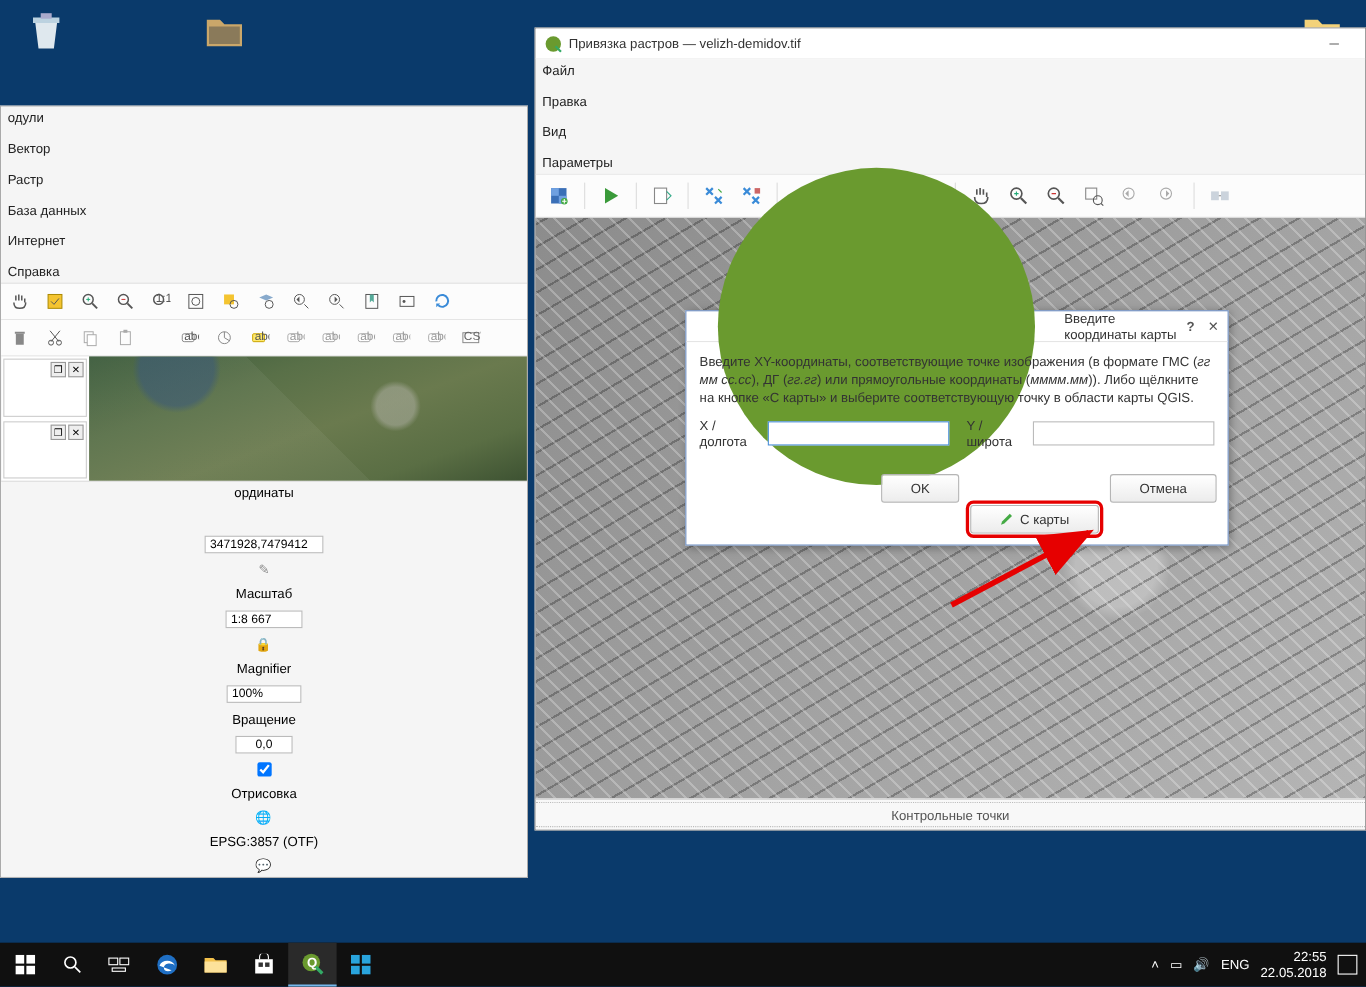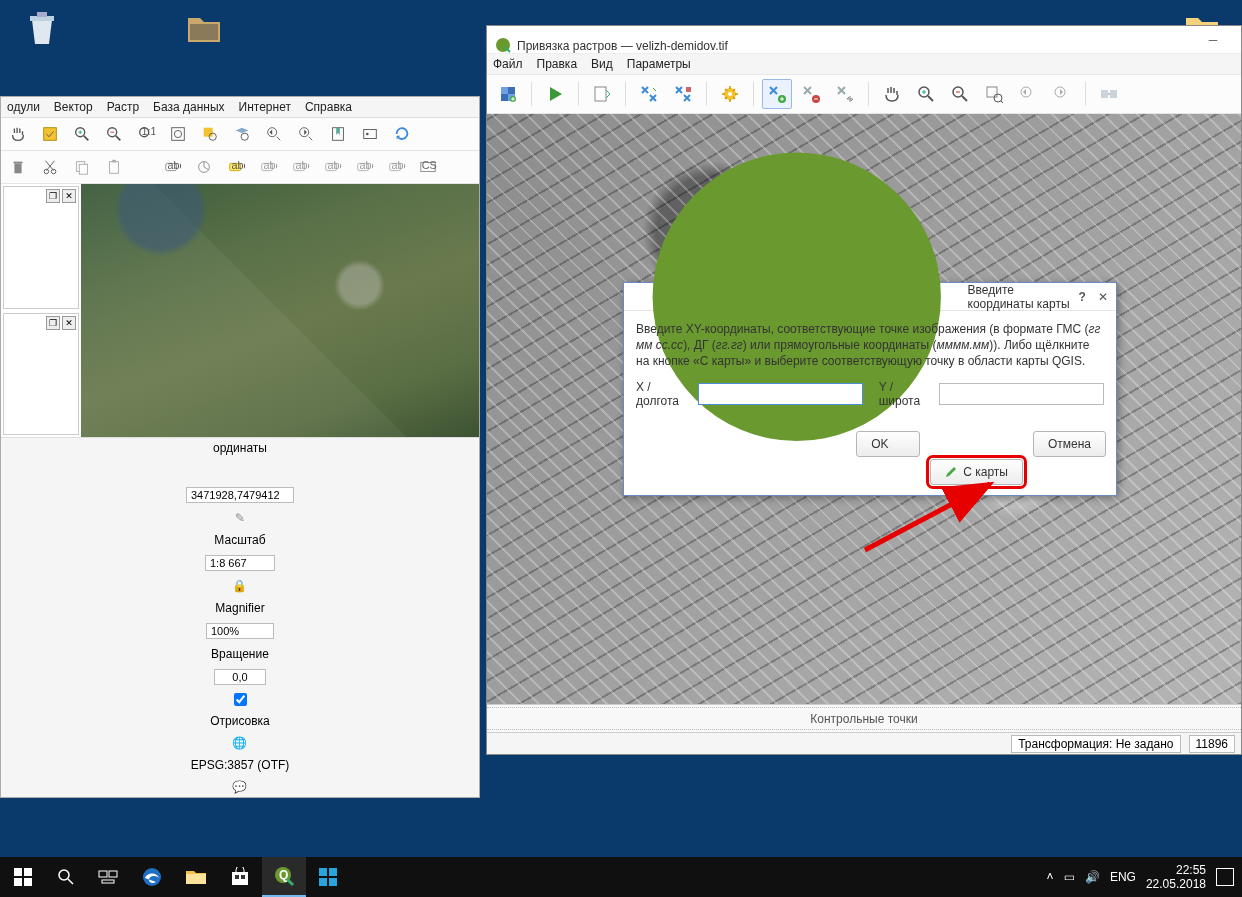--- a/index.html
+++ b/index.html
@@ -2,42 +2,42 @@
 <html><head>
 <meta charset="utf-8">
 <style>
   *{box-sizing:border-box;margin:0;padding:0;font-family:"Segoe UI",Tahoma,sans-serif;font-size:12px;}
   html,body{width:1242px;height:897px;overflow:hidden;background:#0a3a6b;position:relative;}
   
   .desktop-icon{position:absolute;width:48px;display:flex;flex-direction:column;align-items:center;color:#fff;text-shadow:0 1px 2px #000;}
   .desktop-icon .ico{width:40px;height:40px;}
   
   .qgis-main{position:absolute;left:0;top:96px;width:480px;height:702px;background:#fff;border:1px solid #aaa;display:flex;flex-direction:column;}
-  .menubar{display:flex;gap:14px;padding:3px 6px;background:#f5f5f5;border-bottom:1px solid #ddd;}
+  .menubar{display:flex;gap:14px;padding:3px 6px;background:#f5f5f5;border-bottom:1px solid #ddd;flex-direction:column;}
   .menubar span{color:#222;}
   .toolbar{display:flex;gap:6px;padding:3px 4px;background:#fcfcfc;border-bottom:1px solid #e5e5e5;align-items:center;flex-wrap:wrap;}
   .tbtn{width:26px;height:26px;display:flex;align-items:center;justify-content:center;border:1px solid transparent;border-radius:2px;color:#0c4a6e;}
   .tbtn svg{width:18px;height:18px;}
   .main-body{flex:1;display:flex;position:relative;}
   .side-panels{width:80px;display:flex;flex-direction:column;}
   .panel{flex:1;border:1px solid #ccc;margin:2px;background:#fff;position:relative;}
   .panel-icons{position:absolute;top:2px;right:2px;display:flex;gap:2px;}
   .pic{width:14px;height:14px;border:1px solid #999;background:#eee;font-size:9px;line-height:12px;text-align:center;}
   .map-color{flex:1;background:linear-gradient(160deg,#3a5a3a 0%,#597048 30%,#6a7a4e 55%,#5a6e44 80%,#3d5232 100%);position:relative;overflow:hidden;}
   .map-color::before{content:"";position:absolute;inset:0;background:
     radial-gradient(circle at 20% 10%,rgba(60,90,120,.6) 0 10%,transparent 12%),
     radial-gradient(circle at 70% 40%,rgba(180,180,170,.5) 0 6%,transparent 8%),
     linear-gradient(45deg,rgba(255,255,255,.05) 0 50%,transparent 50%);
   }
   .statusbar{display:flex;align-items:center;gap:8px;padding:3px 6px;background:#f5f5f5;border-top:1px solid #ddd;font-size:11px;flex-direction:column;}
   .statusbar input{font-size:11px;padding:1px 4px;border:1px solid #bbb;}
   .statusbar .lock{color:#888;}
   
   .georef{position:absolute;left:486px;top:25px;width:756px;height:730px;background:#fff;border:1px solid #888;display:flex;flex-direction:column;}
-  .titlebar{height:28px;background:#fff;border-bottom:1px solid #eee;display:flex;align-items:flex-end;padding:0 8px;gap:6px;}
+  .titlebar{height:28px;background:#fff;border-bottom:1px solid #eee;display:flex;align-items:center;padding:0 8px;gap:6px;}
   .titlebar .qicon{width:16px;height:16px;}
   .titlebar .title{color:#333;font-size:12px;}
   .titlebar .winbtns{margin-left:auto;display:flex;}
   .winbtn{width:40px;height:26px;display:flex;align-items:center;justify-content:center;color:#555;}
   .georef .menubar{border-bottom:1px solid #e8e8e8;}
   .georef-toolbar{display:flex;gap:4px;padding:4px 6px;background:#fcfcfc;border-bottom:1px solid #e5e5e5;align-items:center;}
   .tsep{width:1px;height:24px;background:#ddd;margin:0 4px;}
   .gbtn{width:30px;height:30px;display:flex;align-items:center;justify-content:center;border:1px solid transparent;border-radius:2px;}
   .gbtn.active{border-color:#9cb7e6;background:#eaf2ff;}
   .gbtn svg{width:20px;height:20px;}
@@ -60,21 +60,21 @@
   .dlg-titlebar .title{color:#333;}
   .dlg-titlebar .winbtns{margin-left:auto;display:flex;gap:12px;}
   .dlg-body{padding:10px 12px 6px;flex:1;}
   .dlg-body p{color:#333;line-height:1.35;margin-bottom:10px;}
   .dlg-body em{font-style:italic;}
   .coord-row{display:flex;gap:16px;align-items:center;}
   .coord-row label{color:#333;}
   .coord-row input{flex:1;border:1px solid #4a90d9;padding:3px 4px;height:22px;}
   .coord-row .y-in{border-color:#bbb;}
   .dlg-footer{display:flex;justify-content:flex-end;gap:10px;padding:8px 10px 10px;}
-  .btn{min-width:64px;height:26px;padding:0 14px;border:1px solid #b5b5b5;border-radius:3px;background:linear-gradient(#fff,#ececec);color:#333;display:flex;align-items:center;gap:6px;}
+  .btn{min-width:64px;height:26px;padding:0 26px;border:1px solid #b5b5b5;border-radius:3px;background:linear-gradient(#fff,#ececec);color:#333;display:flex;align-items:center;justify-content:center;gap:6px;}
   .btn.highlight{outline:3px solid #e60000;outline-offset:1px;margin-top:28px;}
   .pen-ico{width:12px;height:12px;}
   
   .arrow-svg{position:absolute;left:845px;top:478px;width:170px;height:80px;pointer-events:none;}
   
   .taskbar{position:absolute;left:0;right:0;bottom:0;height:40px;background:#101010;display:flex;align-items:center;}
   .taskbar .start{width:46px;height:40px;display:flex;align-items:center;justify-content:center;}
   .taskbar .search{width:40px;display:flex;align-items:center;justify-content:center;color:#fff;}
   .task-icon{width:44px;height:40px;display:flex;align-items:center;justify-content:center;}
   .task-icon.active{border-bottom:2px solid #76b9ed;background:#2a2a2a;}
@@ -445,24 +445,20 @@
           <rect x="2" y="6" width="7" height="8" fill="#9ab" opacity=".5"></rect>
           <rect x="11" y="6" width="7" height="8" fill="#9ab" opacity=".5"></rect>
           <path d="M9 10h2" stroke="#888"></path>
         </svg>
       </div>
   </div>
   <div class="map-bw"></div>
   <div class="gcp-panel">
     <span>Контрольные точки</span>
   </div>
-  <div class="geo-status">
-    <span class="box">Трансформация: Не задано</span>
-    <span class="box">11896</span>
-  </div>
 </div>
 
 <div class="dialog">
   <div class="dlg-titlebar">
     <svg class="qicon" viewBox="0 0 16 16">
         <circle cx="8" cy="8" r="7" fill="#6a9a2f"></circle>
       </svg>
     <span class="title">Введите координаты карты</span>
     <div class="winbtns">
       <span style="font-weight:bold;color:#555">?</span>

